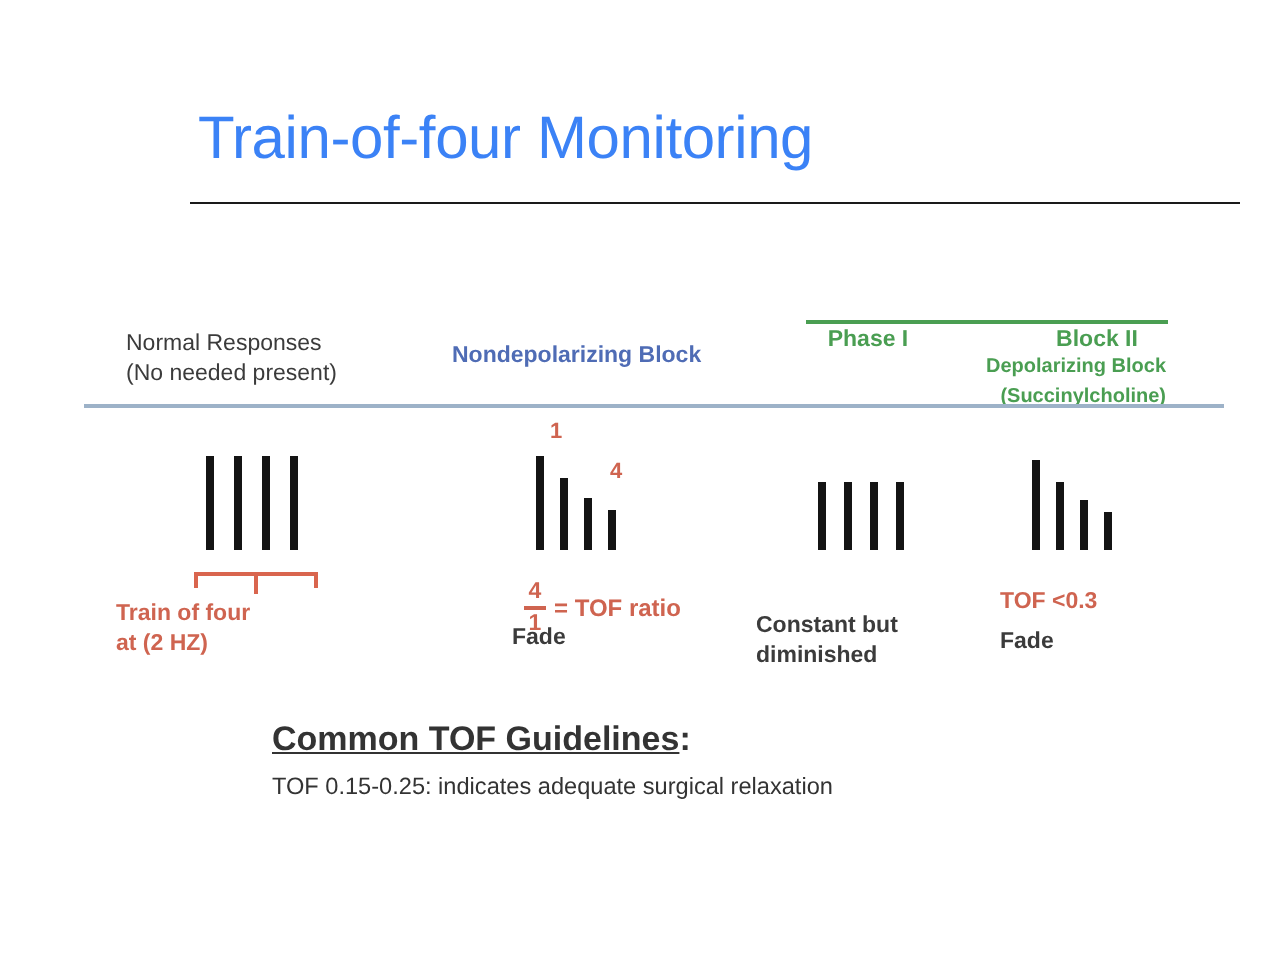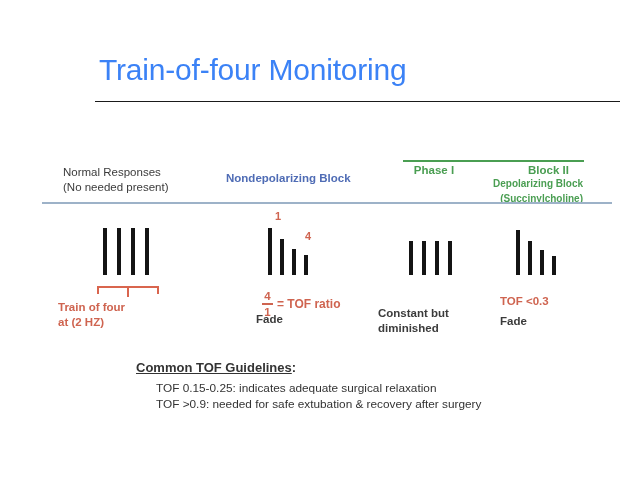--- a/index.html
+++ b/index.html
@@ -100,24 +100,24 @@
   .frac .den{padding:0 2px;}
 
   
   .idx{position:absolute;color:#cf6450;font-size:11px;font-weight:600;}
   .idx-1{left:275px;top:100px;}
   .idx-4{left:305px;top:120px;}
 
   
   .guide{position:absolute;left:136px;top:250px;width:420px;}
   .guide-head{
-    color:#333;font-size:13px;font-weight:600;margin-bottom:5px;
+    color:#333;font-size:17px;font-weight:600;margin-bottom:5px;
   }
   .guide-head .u{text-decoration:underline;}
-  .guide-line{color:#333;font-size:11.8px;line-height:16px;font-weight:500;margin-left:20px;}
+  .guide-line{color:#333;font-size:11.8px;line-height:16px;font-weight:500;}
 </style>
 </head>
 <body>
 
 <div class="slide">
 
   <div class="slide-title">Train-of-four Monitoring</div>
   <div class="title-rule"></div>
 
   <div class="figure">
@@ -195,17 +195,16 @@
       <div class="bar" style="width:4px;height:25px;"></div>
       <div class="bar" style="width:4px;height:19px;"></div>
     </div>
 
     <div class="cap cap-red cap-tof03">TOF &lt;0.3</div>
     <div class="cap cap-dark cap-fade2">Fade</div>
 
     <div class="guide">
       <div class="guide-head"><span class="u">Common TOF Guidelines</span><span>:</span></div>
       <div class="guide-line">TOF 0.15-0.25: indicates adequate surgical relaxation</div>
-      <div class="guide-line">TOF &gt;0.9: needed for safe extubation &amp; recovery after surgery</div>
     </div>
 
   </div>
 </div>
 
 </body></html>

